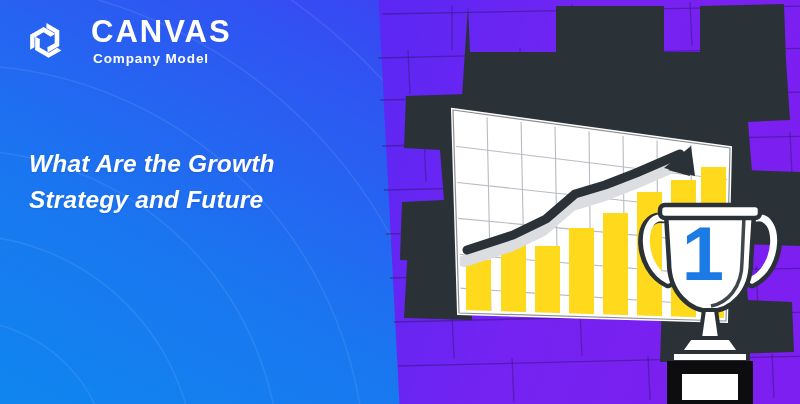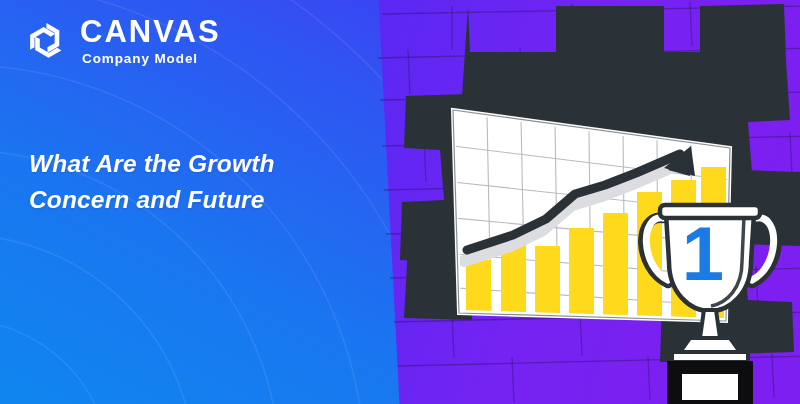--- a/index.html
+++ b/index.html
@@ -22,21 +22,21 @@
     height: 404px;
     display: block;
   }
   
   #logo {
     position: absolute;
     left: 22px;
     top: 16px;
     display: flex;
     align-items: center;
-    gap: 10px;
+    gap: 21px;
     z-index: 5;
   }
   #logo-mark { width: 48px; height: 50px; display:block; flex: 0 0 auto; }
   #logo-words { display: flex; flex-direction: column; line-height: 1; }
   #logo-canvas {
     color: #ffffff;
     font-size: 31px;
     font-weight: 700;
     letter-spacing: 2.0px;
     white-space: nowrap;
@@ -267,16 +267,16 @@
       <path d="M50 4 L91 27 L91 77 L50 100 L9 77 L9 27 Z" fill="none" stroke="#ffffff" stroke-width="0"></path>
     </svg>
     <div id="logo-words">
       <span id="logo-canvas">CANVAS</span>
       <span id="logo-sub">Company Model</span>
     </div>
   </div>
 
   <div id="headline">
     <span class="ln">What Are the Growth</span>
-    <span class="ln">Concern and Future</span>
+    <span class="ln">Strategy and Future</span>
   </div>
 
 </div>
 
 </body></html>

